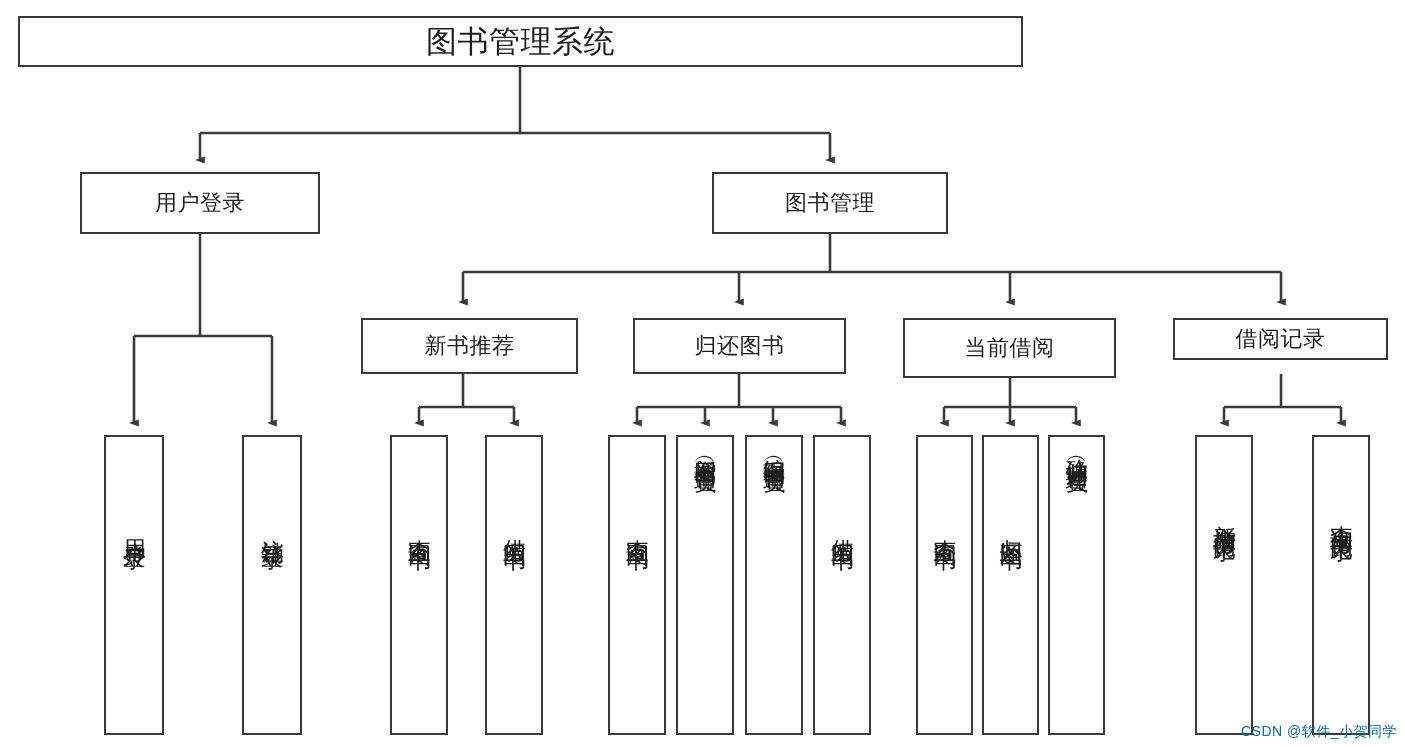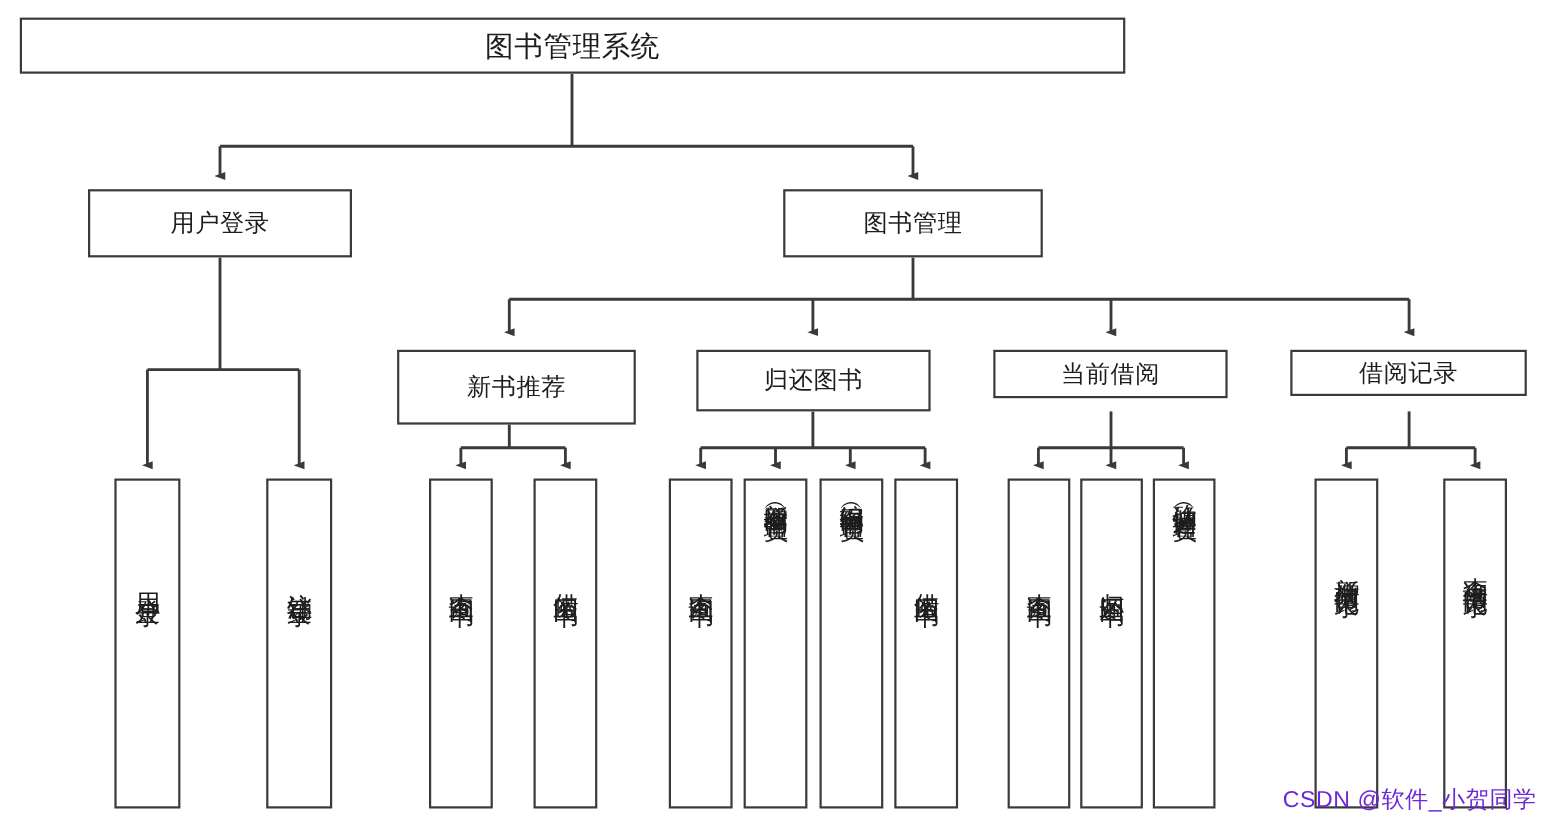--- a/index.html
+++ b/index.html
@@ -38,21 +38,21 @@
   .node .lbl {
     display: block;
     text-align: center;
     line-height: 1.0;
     letter-spacing: 0.5px;
   }
   .node.horiz .lbl {
     font-size: 22px;
   }
   #node-root .lbl {
-    font-size: 26px;
+    font-size: 31px;
   }
   .node.vert {
     align-items: flex-start;
     justify-content: center;
     padding-top: 4px;
   }
   .node.vert .lbl {
     writing-mode: vertical-rl;
     text-orientation: upright;
     font-size: 23px;
@@ -67,22 +67,22 @@
   .node.vert.mid .lbl {
     padding-top: 66px;
   }
   .node.vert.mid2 .lbl {
     padding-top: 80px;
   }
   #watermark {
     position: absolute;
     right: 8px;
     bottom: 6px;
-    font-size: 21px;
-    color: #6d28d9;
+    font-size: 14px;
+    color: #0369a1;
     letter-spacing: 0.5px;
     white-space: nowrap;
   }
 </style>
 </head>
 <body>
 
 <div id="canvas">
 
   <svg id="wires" viewBox="0 0 1405 747">
@@ -139,27 +139,27 @@
     <span class="lbl">图书管理系统</span>
   </div>
 
   <div class="node horiz" style="left:80px; top:172px; width:240px; height:62px;">
     <span class="lbl">用户登录</span>
   </div>
   <div class="node horiz" style="left:712px; top:172px; width:236px; height:62px;">
     <span class="lbl">图书管理</span>
   </div>
 
-  <div class="node horiz" style="left:361px; top:318px; width:217px; height:68px;">
+  <div class="node horiz" style="left:361px; top:318px; width:217px; height:56px;">
     <span class="lbl">新书推荐</span>
   </div>
   <div class="node horiz" style="left:633px; top:318px; width:213px; height:56px;">
     <span class="lbl">归还图书</span>
   </div>
-  <div class="node horiz" style="left:903px; top:318px; width:213px; height:44px;">
+  <div class="node horiz" style="left:903px; top:318px; width:213px; height:60px;">
     <span class="lbl">当前借阅</span>
   </div>
   <div class="node horiz" style="left:1173px; top:318px; width:215px; height:42px;">
     <span class="lbl">借阅记录</span>
   </div>
 
   <div class="node vert mid2" style="left:104px; top:435px; width:60px; height:300px;">
     <span class="lbl">用户登录</span>
   </div>
   <div class="node vert mid2" style="left:242px; top:435px; width:60px; height:300px;">

